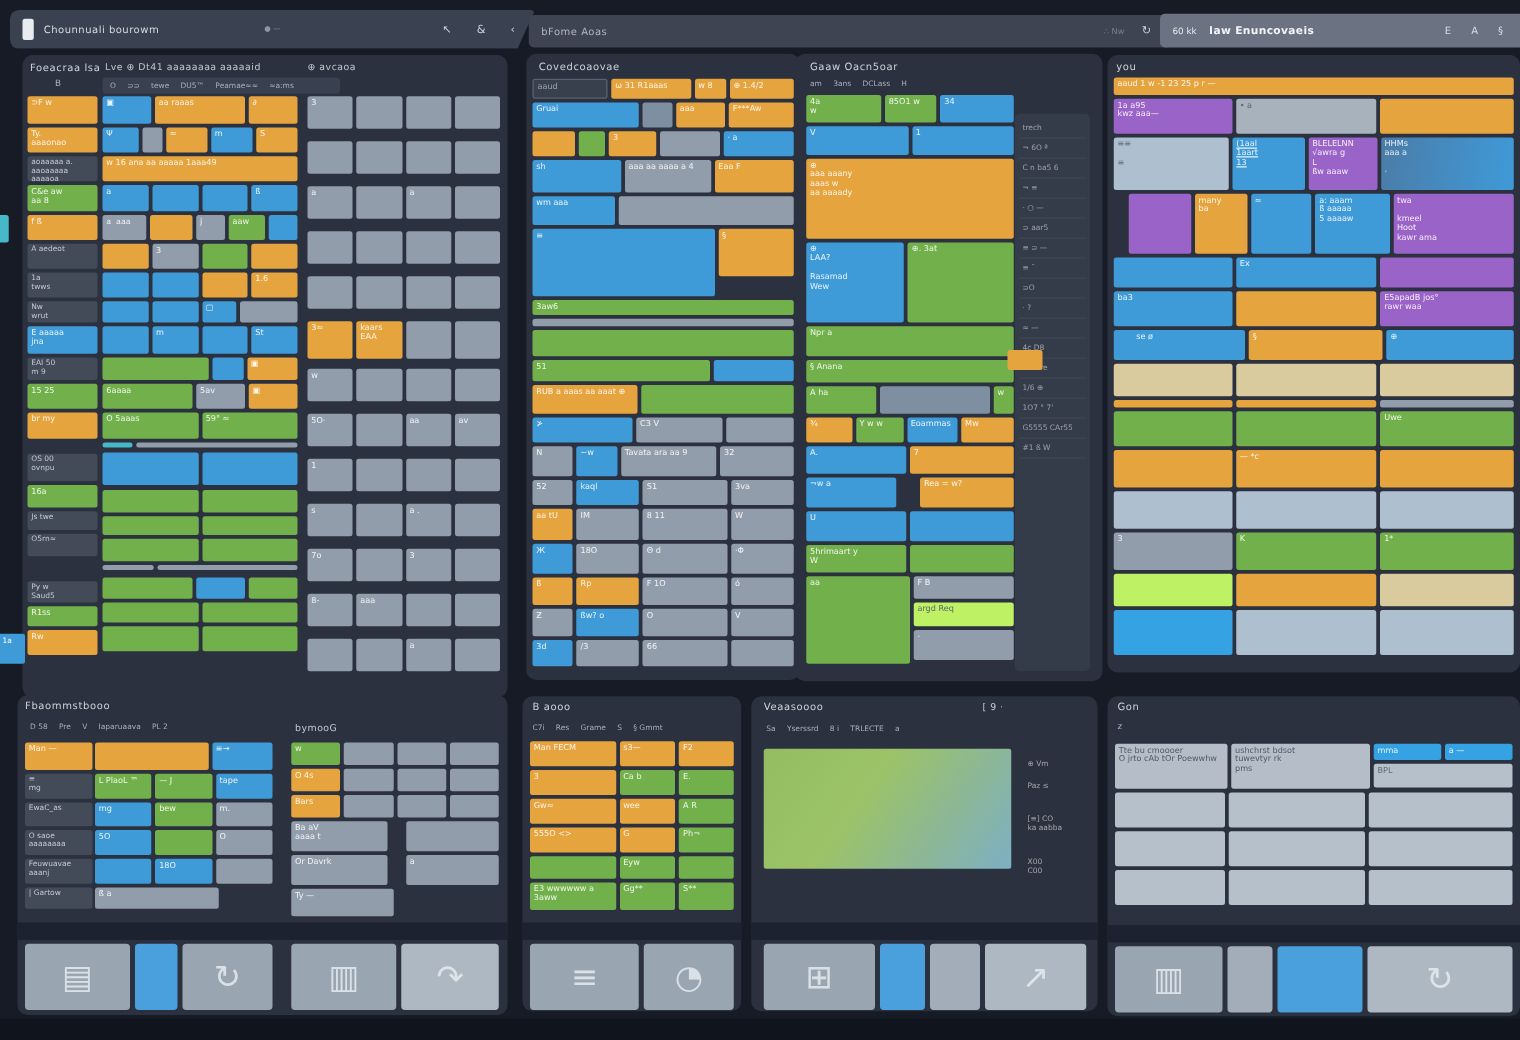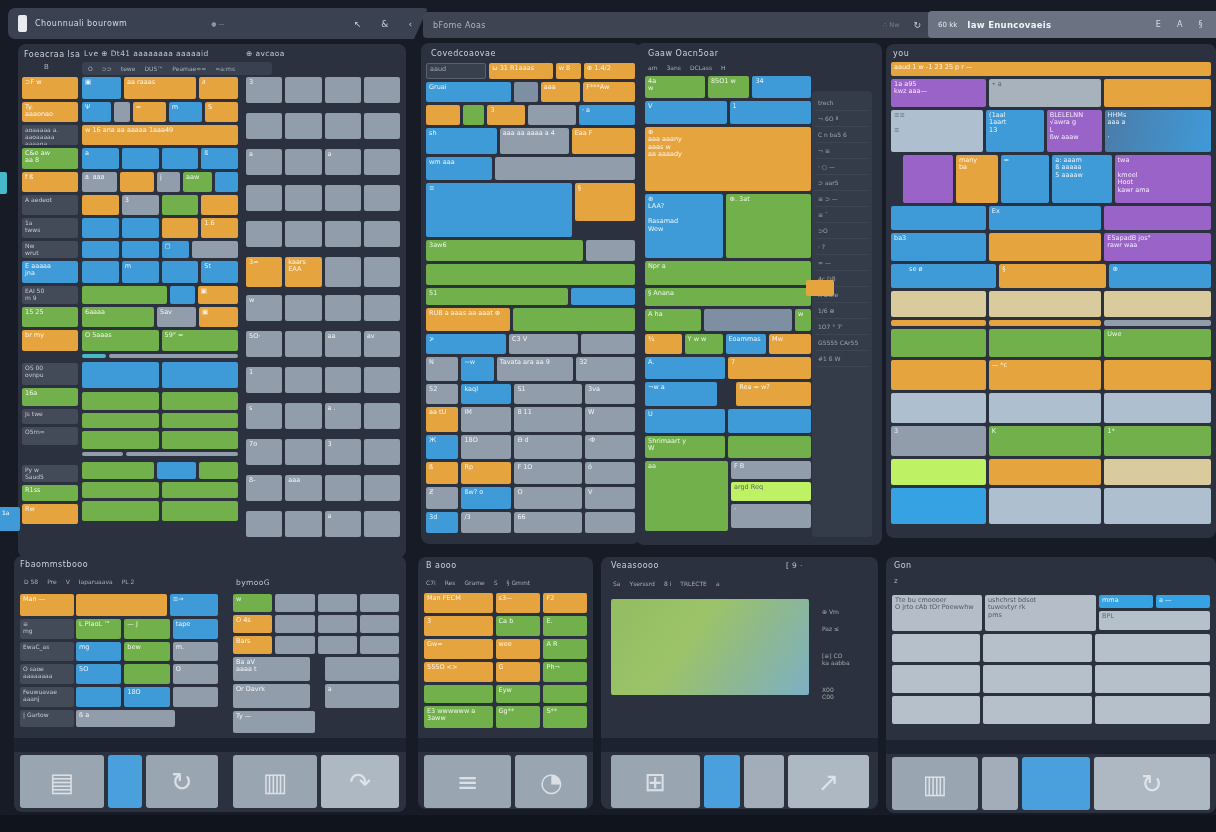--- a/index.html
+++ b/index.html
@@ -388,21 +388,21 @@
         <div class="cell c-o" style="flex: 0.31 0.31 0%;">Eaa F</div>
       </div>
       <div class="grow" style="height: 23px;">
         <div class="cell c-b" style="flex: 0.31 0.31 0%;">wm aaa</div>
         <div class="cell c-gy" style="flex: 0.69 0.69 0%;"></div>
       </div>
       <div class="grow" style="height: 54px;">
         <div class="cell c-b" style="flex: 0.72 0.72 0%;">≡</div>
         <div class="cell c-o" style="flex: 0.28 0.28 0%; height: 38px; align-self: flex-start;">§</div>
       </div>
-      <div class="grow" style="height: 21px;">
+      <div class="grow" style="height: 21px; flex-direction: column;">
         <div class="cell c-g" style="flex: 0.78 0.78 0%;">3aw6</div>
         <div class="cell c-gy" style="flex: 0.22 0.22 0%;"></div>
       </div>
       <div class="grow" style="height: 21px;">
         <div class="cell c-g" style="flex: 1 1 0%;"></div>
       </div>
       <div class="grow" style="height: 17px;">
         <div class="cell c-g" style="flex: 0.7 0.7 0%;">51</div>
         <div class="cell c-b" style="flex: 0.3 0.3 0%;"></div>
       </div>
@@ -567,21 +567,21 @@
       <div class="grow" style="height: 28px;">
         <div class="cell c-p" style="flex: 0.3 0.3 0%;">1a a95
 kwz aaa—</div>
         <div class="cell c-gy2" style="flex: 0.36 0.36 0%;">• a</div>
         <div class="cell c-o" style="flex: 0.34 0.34 0%;"></div>
       </div>
       <div class="grow" style="height: 42px;">
         <div class="cell c-lb" style="flex: 0.3 0.3 0%;">≡≡
 
 ≡</div>
-        <div class="cell c-b" style="flex: 0.18 0.18 0%;">(1aal
+        <div class="cell c-b" style="flex: 0.18 0.18 0%; text-decoration: underline;">(1aal
 1aart
 13</div>
         <div class="cell c-p" style="flex: 0.17 0.17 0%;">BLELELNN
 √awra g
 L
 ßw aaaw</div>
         <div class="cell c-gradb" style="flex: 0.35 0.35 0%;">HHMs
 aaa a
 
 ·</div>

